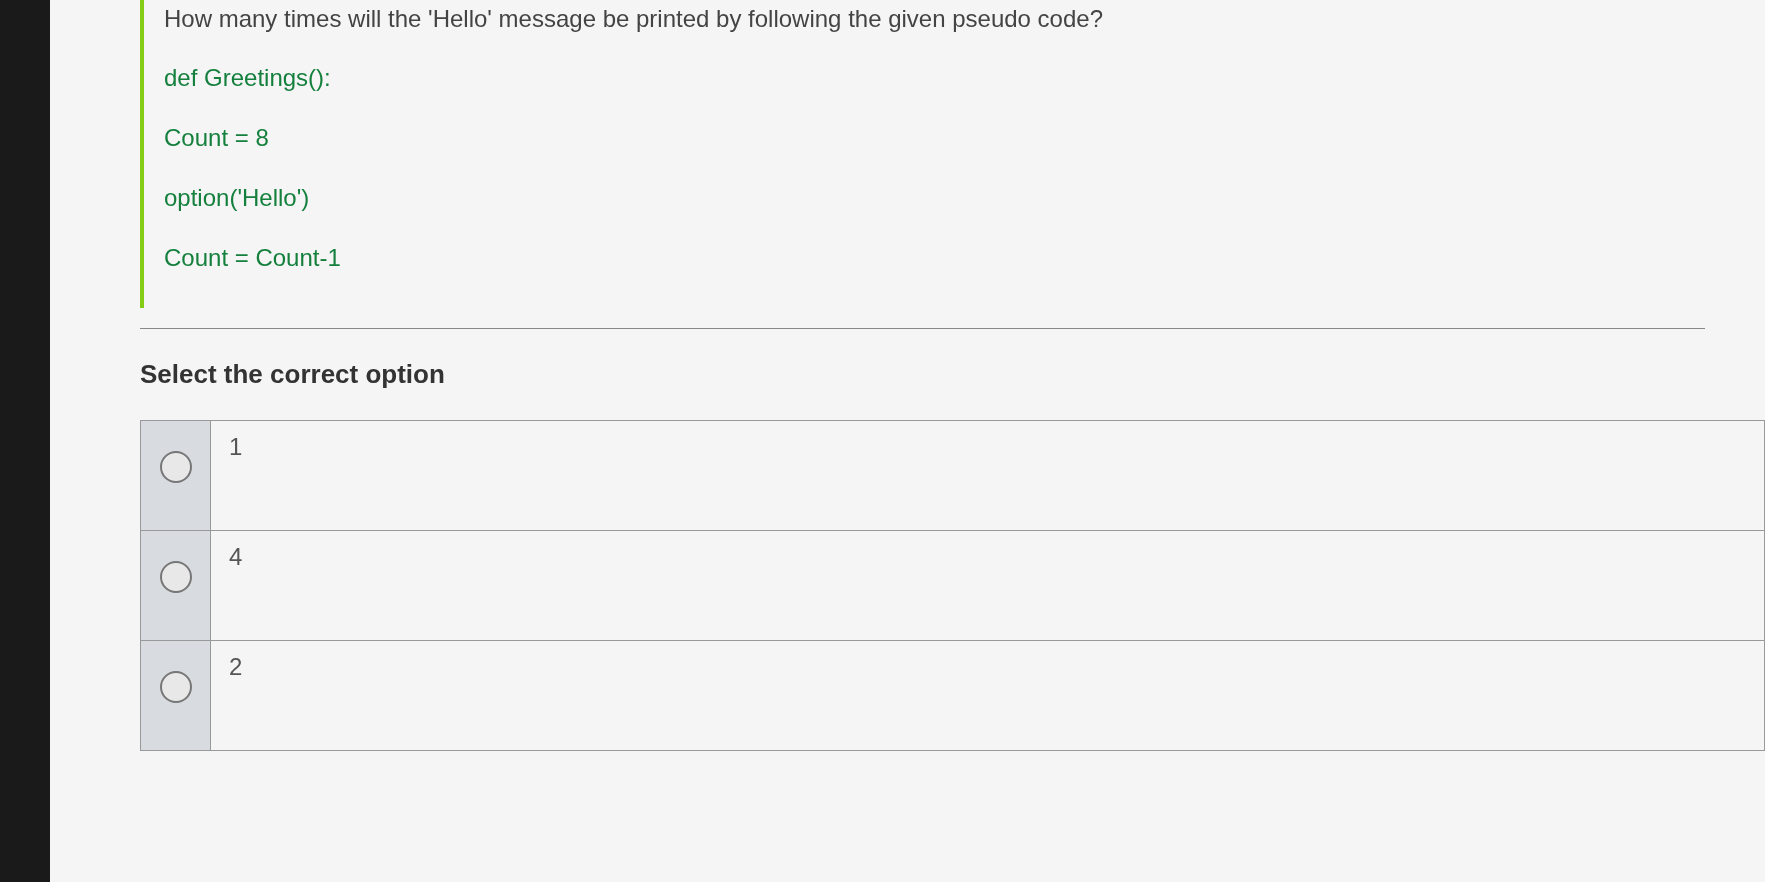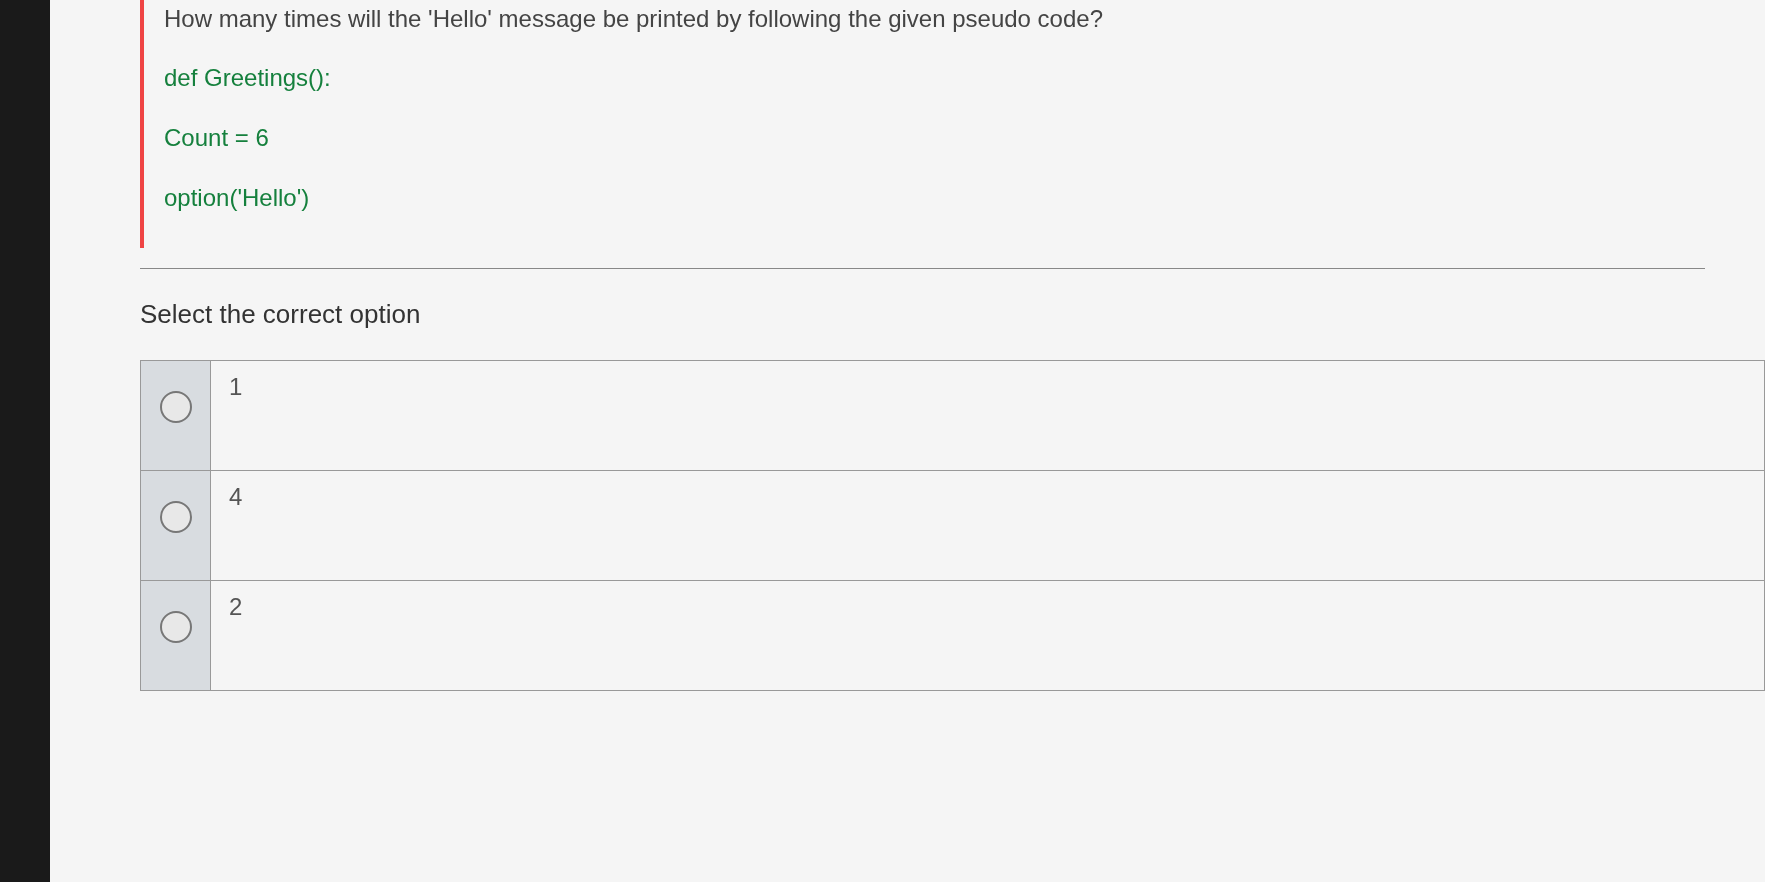--- a/index.html
+++ b/index.html
@@ -23,21 +23,21 @@
     }
     .left-dark {
       position: absolute;
       left: 0;
       top: 0;
       width: 50px;
       height: 100%;
       background: #1a1a1a;
     }
     .question-block {
-      border-left: 4px solid #ef4444;
+      border-left: 4px solid #84cc16;
       padding: 0 20px 20px 20px;
       margin: 0 60px 0 90px;
       background: transparent;
     }
     .question-text {
       color: #444;
       font-size: 24px;
       line-height: 1.6;
       padding-bottom: 10px;
     }
@@ -46,21 +46,21 @@
       font-size: 24px;
       line-height: 1.5;
       padding: 12px 0;
     }
     .divider {
       border: none;
       border-top: 1px solid #888;
       margin: 20px 60px 30px 90px;
     }
     .select-prompt {
-      font-weight: normal;
+      font-weight: bold;
       color: #333;
       font-size: 26px;
       margin: 0 60px 30px 90px;
     }
     .options-table {
       margin: 0 0 0 90px;
       width: calc(100% - 90px);
       border-collapse: collapse;
     }
     .options-table td {
@@ -93,22 +93,23 @@
 </head>
 <body>
 
 <div class="left-dark"></div>
 
 <div class="page-wrap">
 
   <div class="question-block">
     <div class="question-text">How many times will the 'Hello' message be printed by following the given pseudo code?</div>
     <div class="code-line">def Greetings():</div>
-    <div class="code-line">Count = 6</div>
+    <div class="code-line">Count = 8</div>
     <div class="code-line">option('Hello')</div>
+    <div class="code-line">Count = Count-1</div>
   </div>
 
   <hr class="divider">
 
   <div class="select-prompt">Select the correct option</div>
 
   <table class="options-table">
     <tbody>
         <tr>
       <td class="radio-cell">

